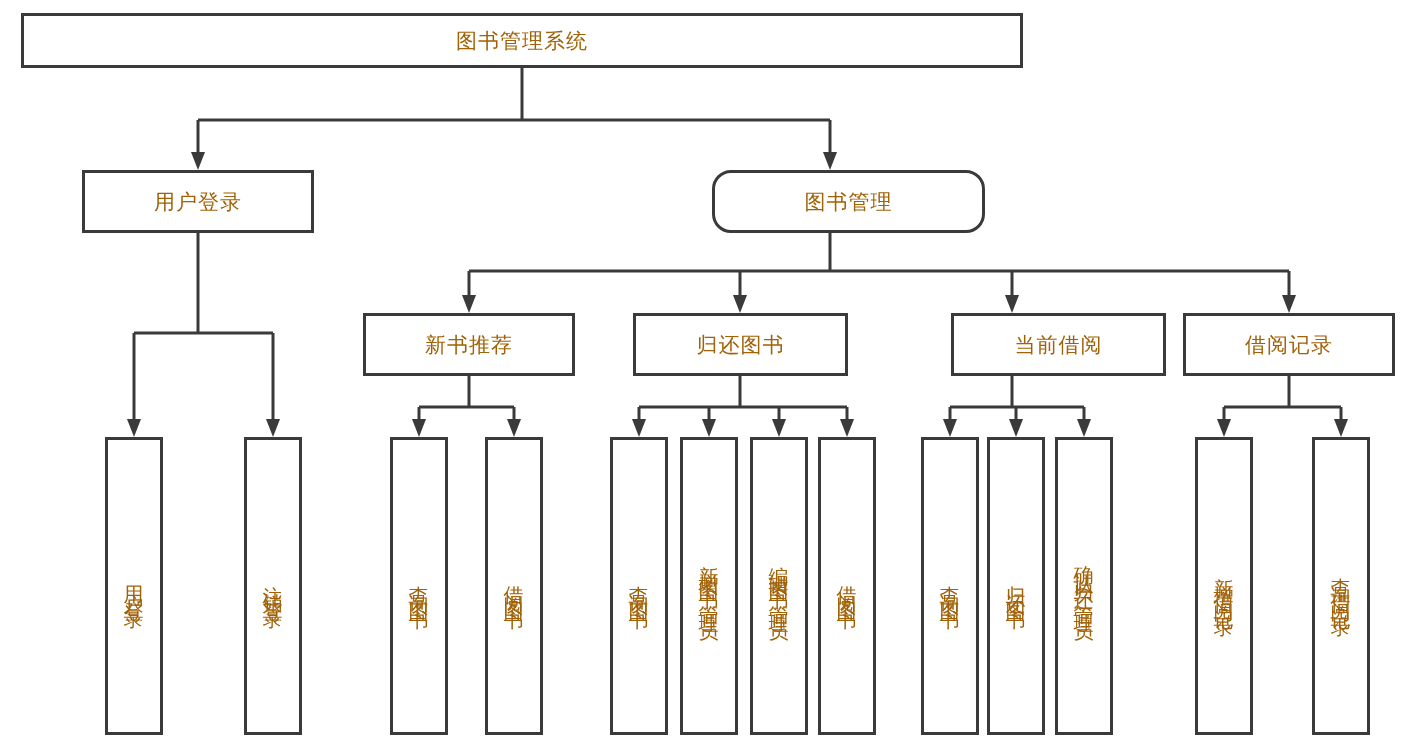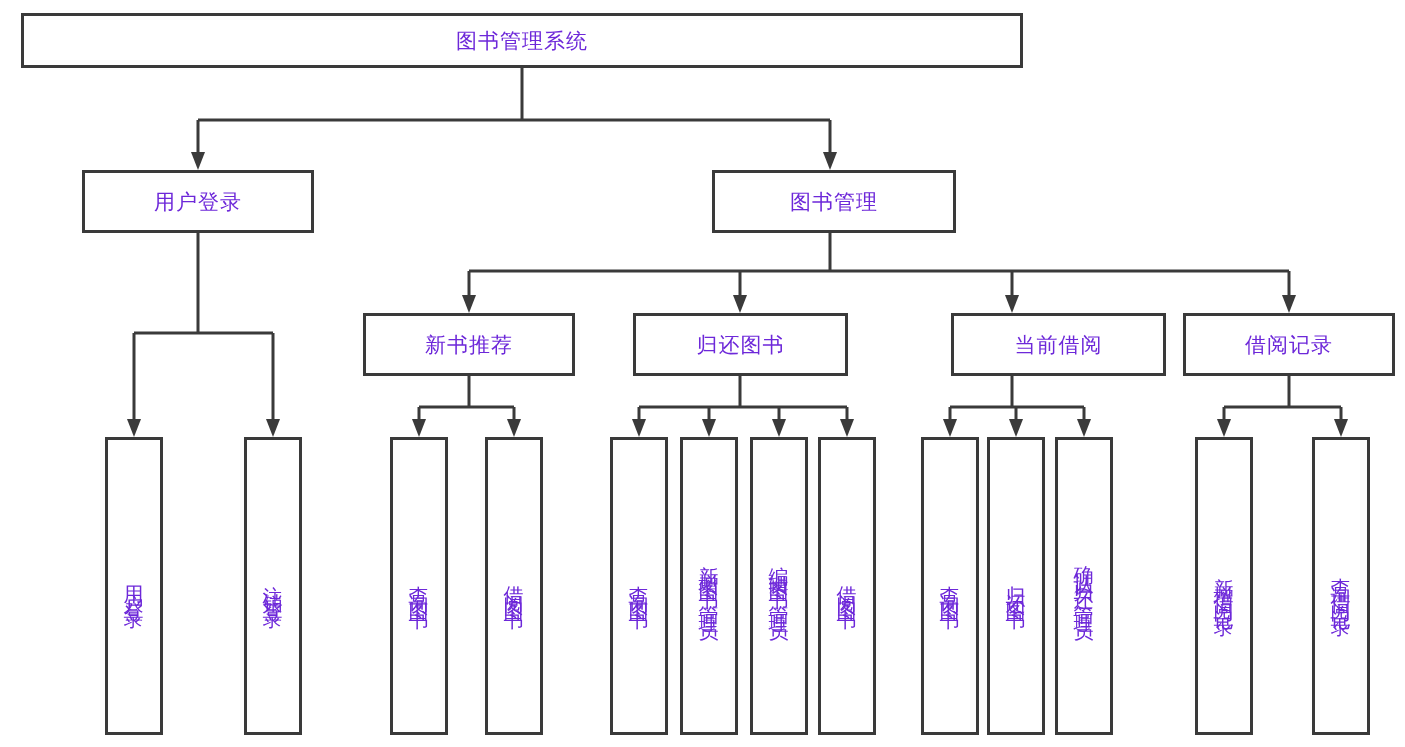--- a/index.html
+++ b/index.html
@@ -18,40 +18,40 @@
     position: absolute;
     left: 0; top: 0;
     width: 1405px;
     height: 747px;
   }
   .box {
     position: absolute;
     box-sizing: border-box;
     border: 3px solid #3a3a3a;
     background: #ffffff;
-    color: #6d28d9;
+    color: #a16207;
     display: flex;
     align-items: center;
     justify-content: center;
   }
   .box.h {
     font-size: 21px;
     letter-spacing: 1px;
   }
   .box.v {
     writing-mode: vertical-rl;
     font-size: 20px;
     letter-spacing: 8px;
     line-height: 1;
   }
   
   .n-root   { left: 21px;  top: 13px;  width: 1002px; height: 55px; }
   
   .n-login  { left: 82px;  top: 170px; width: 232px; height: 63px; }
-  .n-mgmt   { left: 712px; top: 170px; width: 244px; height: 63px; }
+  .n-mgmt   { left: 712px; top: 170px; width: 273px; height: 63px; border-radius: 19px; }
   
   .n-newbook { left: 363px;  top: 313px; width: 212px; height: 63px; }
   .n-borrow  { left: 633px;  top: 313px; width: 215px; height: 63px; }
   .n-current { left: 951px;  top: 313px; width: 215px; height: 63px; font-family: Liberation Serif, serif; }
   .n-record  { left: 1183px; top: 313px; width: 212px; height: 63px; }
   
   .leaf { top: 437px; width: 58px; height: 298px; }
   .l-0  { left: 105px; }
   .l-1  { left: 244px; }
   .l-2  { left: 390px; }

